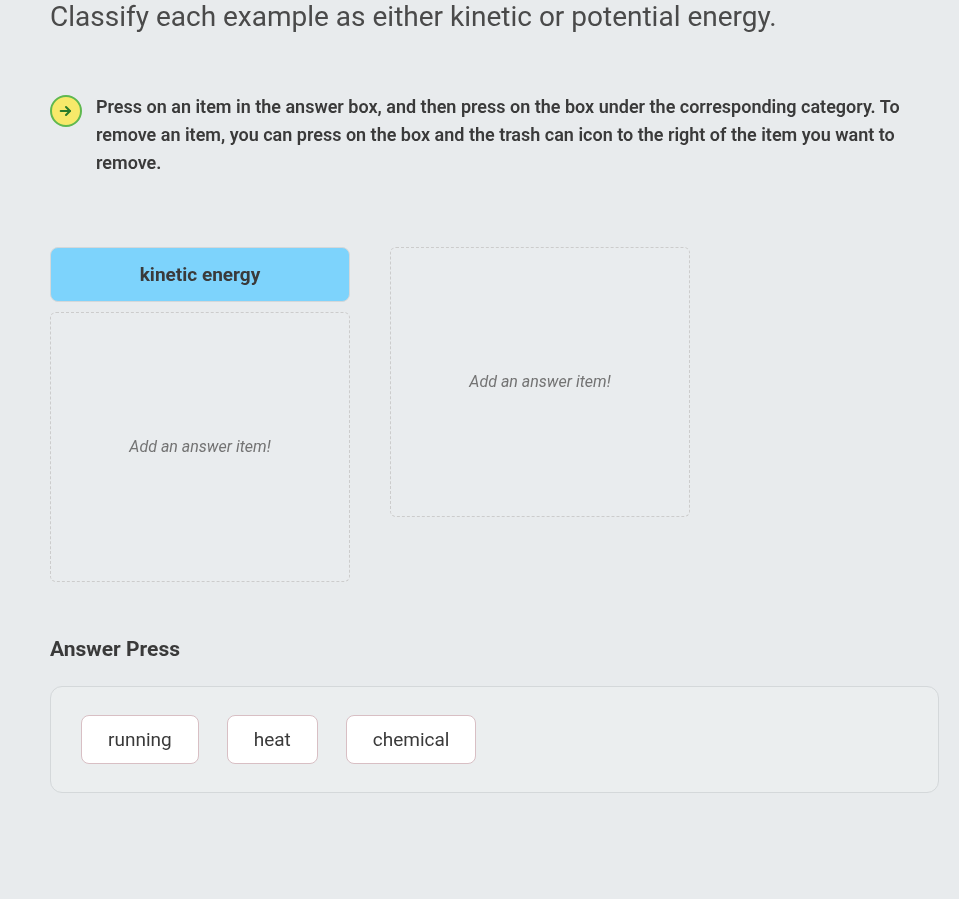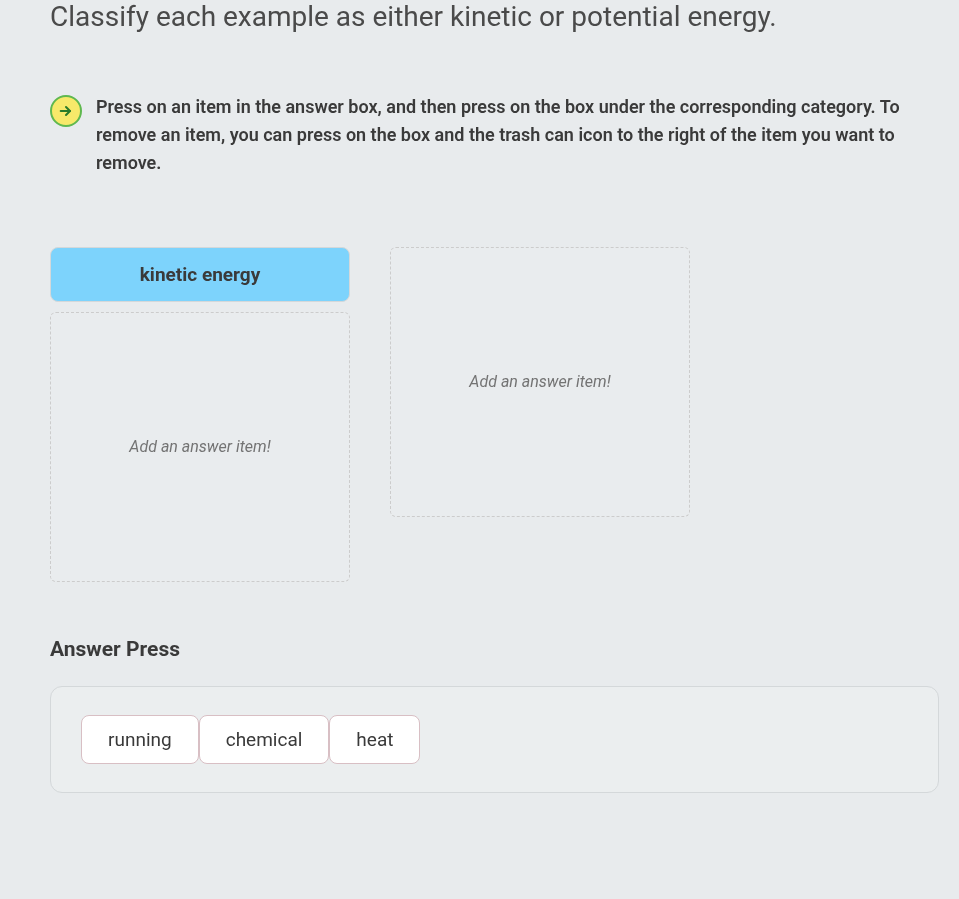--- a/index.html
+++ b/index.html
@@ -91,20 +91,21 @@
       font-weight: 700;
       color: #3a3a3a;
       margin-bottom: 25px;
     }
     .answer-bank-box {
       background: rgba(255,255,255,0.15);
       border: 1px solid #d4d8da;
       border-radius: 12px;
       padding: 28px 30px;
       display: flex;
+      gap: 28px;
       flex-wrap: wrap;
     }
     .answer-item {
       background: #fff;
       border: 1px solid #d8bfc4;
       border-radius: 8px;
       padding: 12px 26px;
       font-size: 19px;
       color: #3a3a3a;
       cursor: pointer;
@@ -137,15 +138,15 @@
     <div class="drop-zone">
       <span class="drop-zone-placeholder">Add an answer item!</span>
     </div>
   </div>
 </div>
 
 <div class="answer-bank-title">Answer Press</div>
 
 <div class="answer-bank-box">
   <div class="answer-item">running</div>
+  <div class="answer-item">heat</div>
   <div class="answer-item">chemical</div>
-  <div class="answer-item">heat</div>
 </div>
 
 </body></html>

